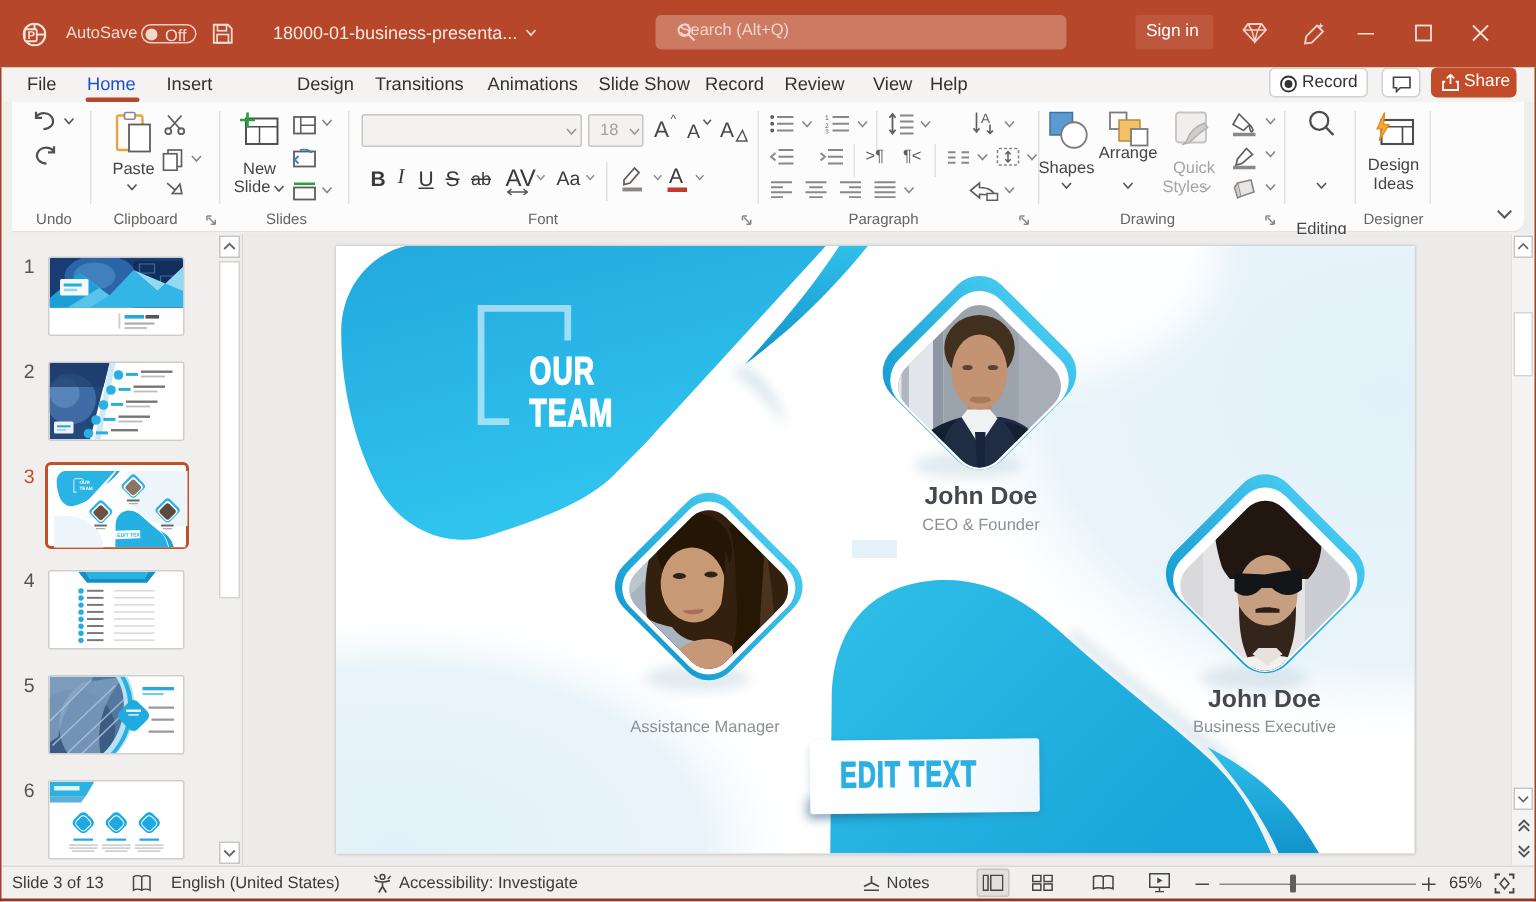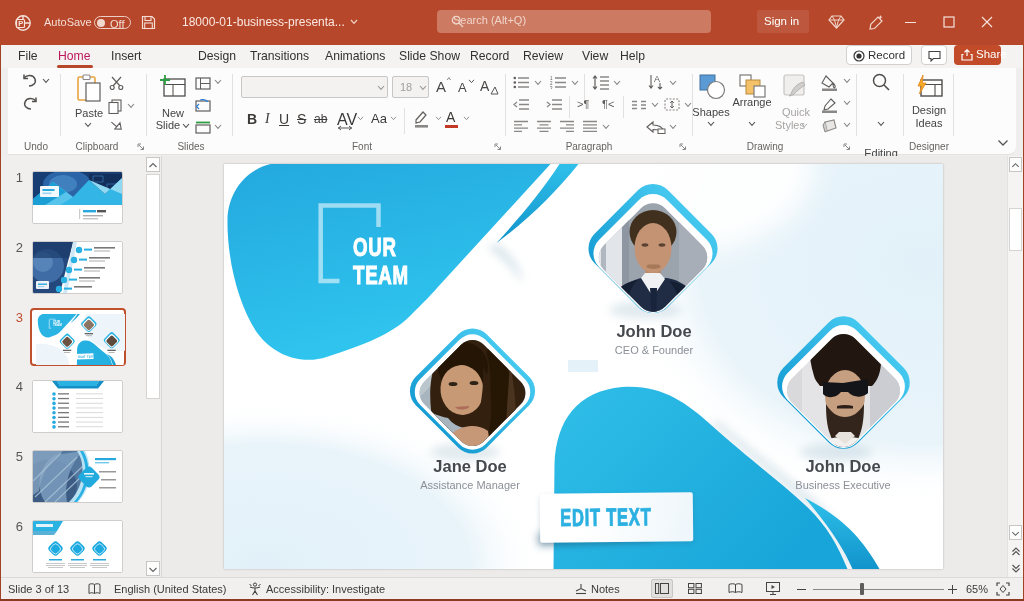--- a/index.html
+++ b/index.html
@@ -101,21 +101,21 @@
   <div class="abs" style="left:905px;top:21.5px;width:11px;height:1.4px;background:#f6e3dc;"></div>
   <svg class="abs" style="left:943px;top:16px" width="12" height="12" viewBox="0 0 12 12">
       <rect x="1" y="1" width="10" height="10" fill="none" stroke="#f6e3dc" stroke-width="1.2"></rect>
     </svg>
   <svg class="abs" style="left:981px;top:16px" width="12" height="12" viewBox="0 0 12 12">
       <path d="M1 1 L11 11 M11 1 L1 11" stroke="#f6e3dc" stroke-width="1.2"></path>
     </svg>
 </div>
 <div id="menubar">
   <span class="tab" style="left:17px;">File</span>
-  <span class="tab" style="left:57px;color:#be185d;">Home</span>
+  <span class="tab" style="left:57px;color:#1d4ed8;">Home</span>
   <span class="tab" style="left:110px;">Insert</span>
   <span class="tab" style="left:156px;margin-top:21px;">Draw</span>
   <span class="tab" style="left:197px;">Design</span>
   <span class="tab" style="left:249px;">Transitions</span>
   <span class="tab" style="left:324px;">Animations</span>
   <span class="tab" style="left:398px;">Slide Show</span>
   <span class="tab" style="left:469px;">Record</span>
   <span class="tab" style="left:522px;">Review</span>
   <span class="tab" style="left:581px;">View</span>
   <span class="tab" style="left:619px;">Help</span>
@@ -128,21 +128,21 @@
       </svg>
     <span class="abs" style="left:21px;top:3px;font-size:11.5px;color:#323130;">Record</span>
   </div>
 
   <div class="abs" style="left:920px;top:0px;width:26px;height:20px;background:#fff;border:1px solid #d2d0ce;border-radius:4px;">
     <svg class="abs" style="left:6px;top:4px" width="13" height="12" viewBox="0 0 13 12">
         <path d="M1 1.5 H12 V8.5 H5.5 L3 11 V8.5 H1 Z" fill="none" stroke="#444" stroke-width="1.1"></path>
       </svg>
   </div>
 
-  <div class="abs" style="left:953px;top:0px;width:47px;height:20px;background:#c24b29;border-radius:4px;padding-left:40px;">
+  <div class="abs" style="left:953px;top:0px;width:57px;height:20px;background:#c24b29;border-radius:4px;padding-left:40px;">
     <svg class="abs" style="left:7px;top:4px" width="12" height="12" viewBox="0 0 12 12">
         <path d="M6 7 V1 M3.5 3.2 L6 .8 L8.5 3.2" fill="none" stroke="#fff" stroke-width="1.2"></path>
         <path d="M2.5 5.5 H1 V11 H11 V5.5 H9.5" fill="none" stroke="#fff" stroke-width="1.2"></path>
       </svg>
     <span class="abs" style="left:22px;top:3px;font-size:11.5px;color:#fff;">Share</span>
   </div>
 </div>
 <div id="ribbon">
   <div class="sep" style="left:59px"></div>
   <div class="sep" style="left:145px"></div>
@@ -806,21 +806,20 @@
     </g>
   </g>
 
   <path d="M154.5,63 V41.5 H96.7 V117 H115.5" fill="none" stroke="#ffffff" stroke-opacity="0.55" stroke-width="4.5"></path>
 </svg>
 
 <div class="abs" style="left:129px;top:70px;font-size:26px;line-height:27.5px;font-weight:bold;color:#fff;letter-spacing:1px;-webkit-text-stroke:1px #ffffff;transform:scaleX(0.72);transform-origin:0 0;">OUR<br>TEAM</div>
 
 <div class="nm" style="left:350px;top:158px;">John Doe</div>
 <div class="rl" style="left:350px;top:180px;">CEO &amp; Founder</div>
-<div class="nm" style="left:166px;top:293px;">Jane Doe</div>
 <div class="rl" style="left:166px;top:315px;">Assistance Manager</div>
 <div class="nm" style="left:539px;top:293px;">John Doe</div>
 <div class="rl" style="left:539px;top:315px;">Business Executive</div>
 
 <div class="abs" style="left:314px;top:366px;width:116px;height:13px;background:rgba(16,80,112,0.45);filter:blur(4px);transform:rotate(-3deg);"></div>
 <div class="abs" style="left:316px;top:329px;width:153px;height:49px;border-radius:2px;background:linear-gradient(100deg,#ffffff 30%,#eef6fb);box-shadow:0 2px 5px rgba(40,80,110,0.2);transform:rotate(-0.6deg);"></div>
 <div class="abs" style="left:336px;top:340px;font-size:24.5px;font-weight:bold;color:#2cb0e2;letter-spacing:1px;-webkit-text-stroke:0.9px #2cb0e2;transform:rotate(-0.6deg) scaleX(0.68);transform-origin:0 0;">EDIT TEXT</div>
 </div>
 <div id="statusbar">
   <span class="s" style="left:8px;">Slide 3 of 13</span>

